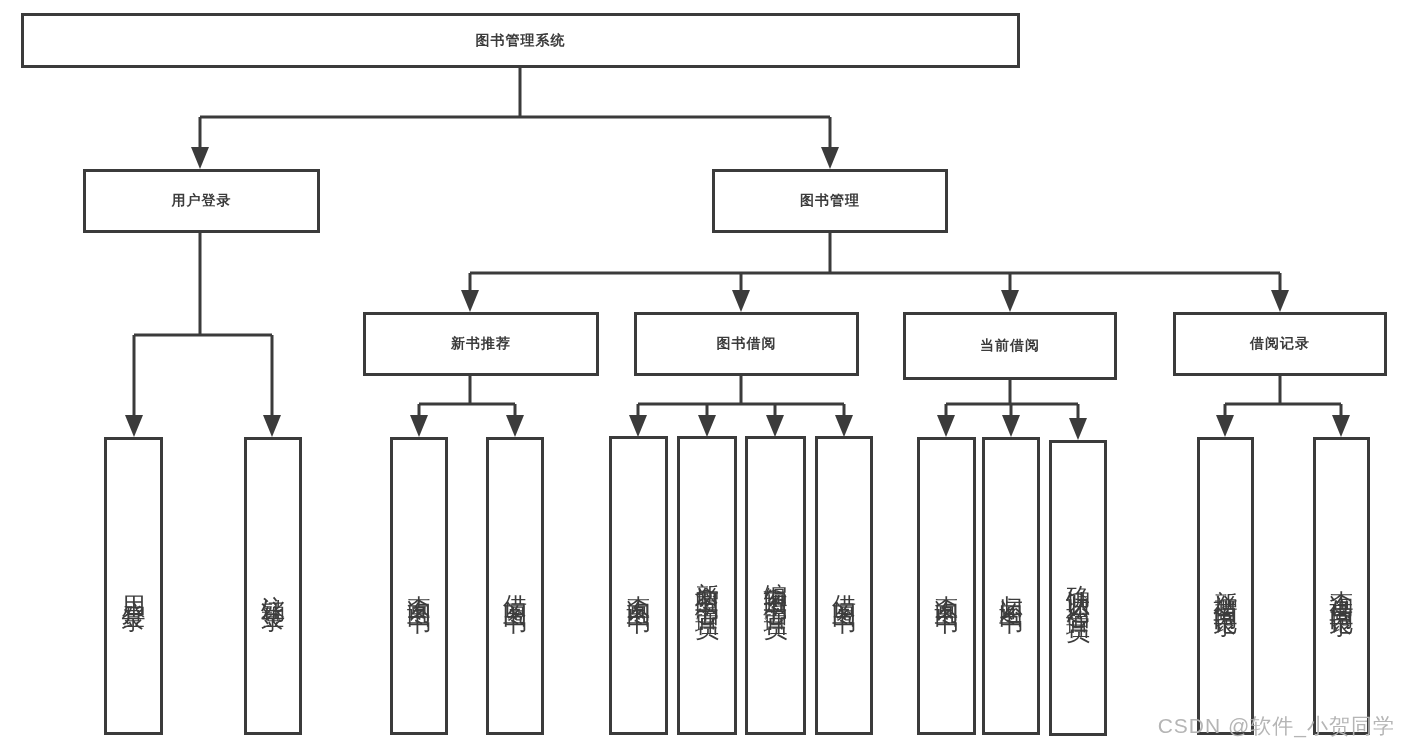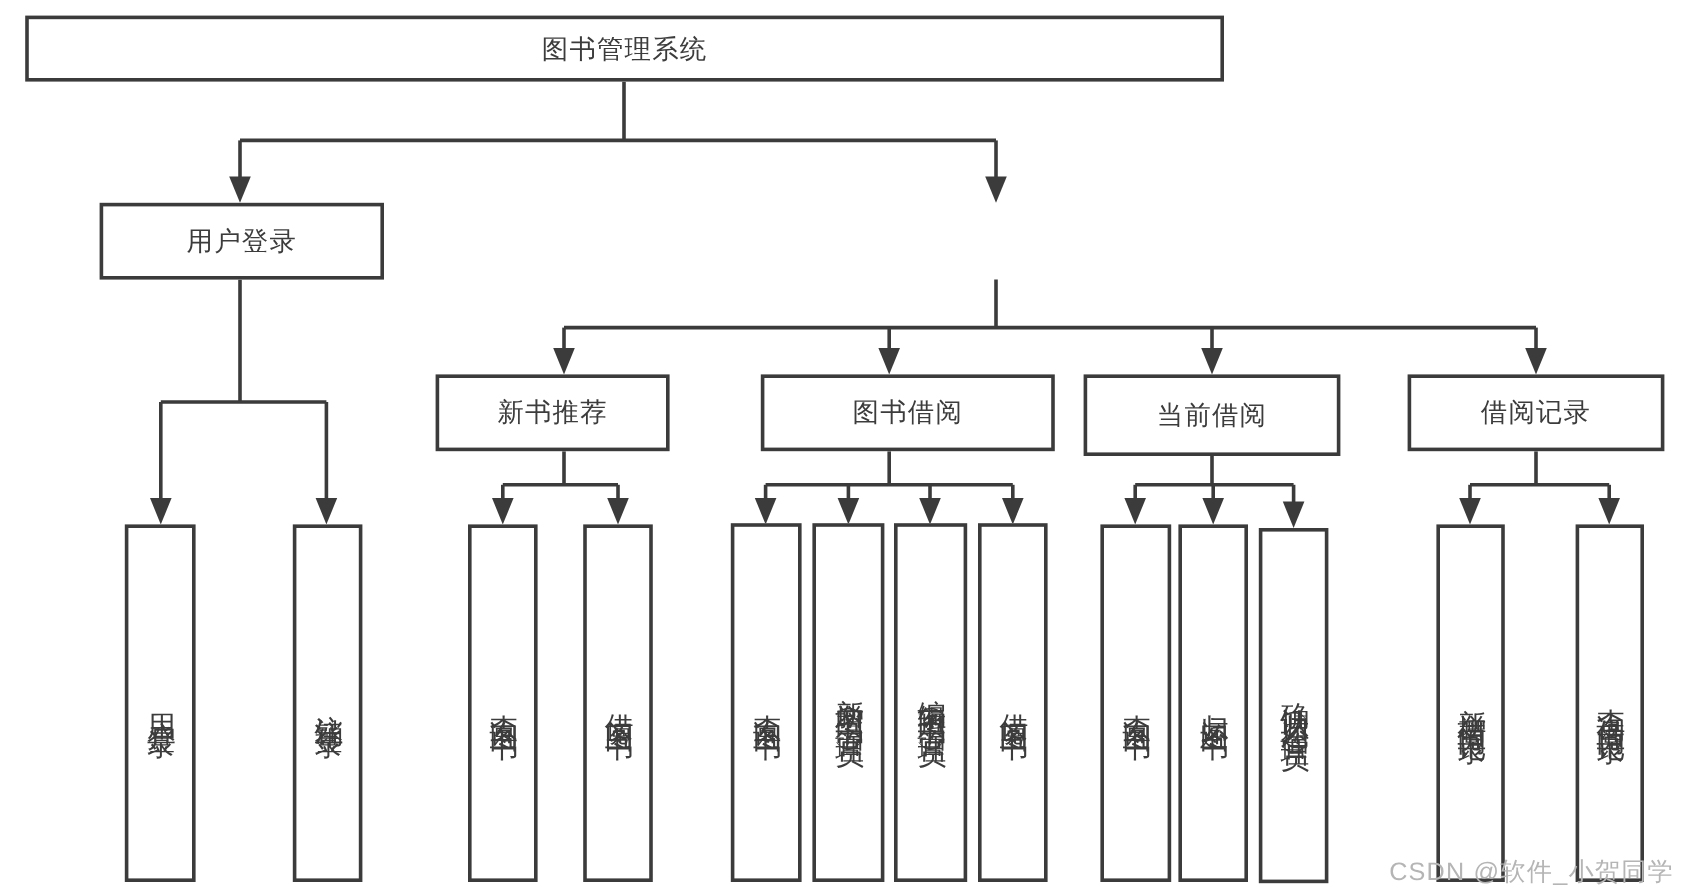--- a/index.html
+++ b/index.html
@@ -20,23 +20,24 @@
     position: absolute;
     background: #ffffff;
     border: 3px solid #3b3b3b;
     box-sizing: border-box;
     display: flex;
     align-items: center;
     justify-content: center;
     color: #3c3c3c;
   }
   .box.h span {
-    font-size: 22px;
+    font-size: 14px;
     letter-spacing: 1px;
     white-space: nowrap;
+    font-weight: bold;
   }
   .box.v span {
     writing-mode: vertical-rl;
     text-orientation: mixed;
     font-size: 24px;
     letter-spacing: 5px;
     line-height: 1;
     white-space: nowrap;
   }
   #watermark {
@@ -123,25 +124,28 @@
     </g>
   </svg>
 
   <div class="box h" style="left:21px; top:13px; width:999px; height:55px;">
     <span>图书管理系统</span>
   </div>
 
   <div class="box h" style="left:83px; top:169px; width:237px; height:64px;">
     <span>用户登录</span>
   </div>
+  <div class="box h" style="left:712px; top:169px; width:236px; height:64px;">
+    <span>图书管理</span>
+  </div>
 
-  <div class="box h" style="left:363px; top:312px; width:195px; height:64px;">
+  <div class="box h" style="left:363px; top:312px; width:236px; height:64px;">
     <span>新书推荐</span>
   </div>
-  <div class="box h" style="left:634px; top:312px; width:245px; height:64px;">
+  <div class="box h" style="left:634px; top:312px; width:225px; height:64px;">
     <span>图书借阅</span>
   </div>
   <div class="box h" style="left:903px; top:312px; width:214px; height:68px;">
     <span>当前借阅</span>
   </div>
   <div class="box h" style="left:1173px; top:312px; width:214px; height:64px;align-items:center;">
     <span>借阅记录</span>
   </div>
 
   <div class="box v" style="left:104px; top:437px; width:59px; height:298px;">

